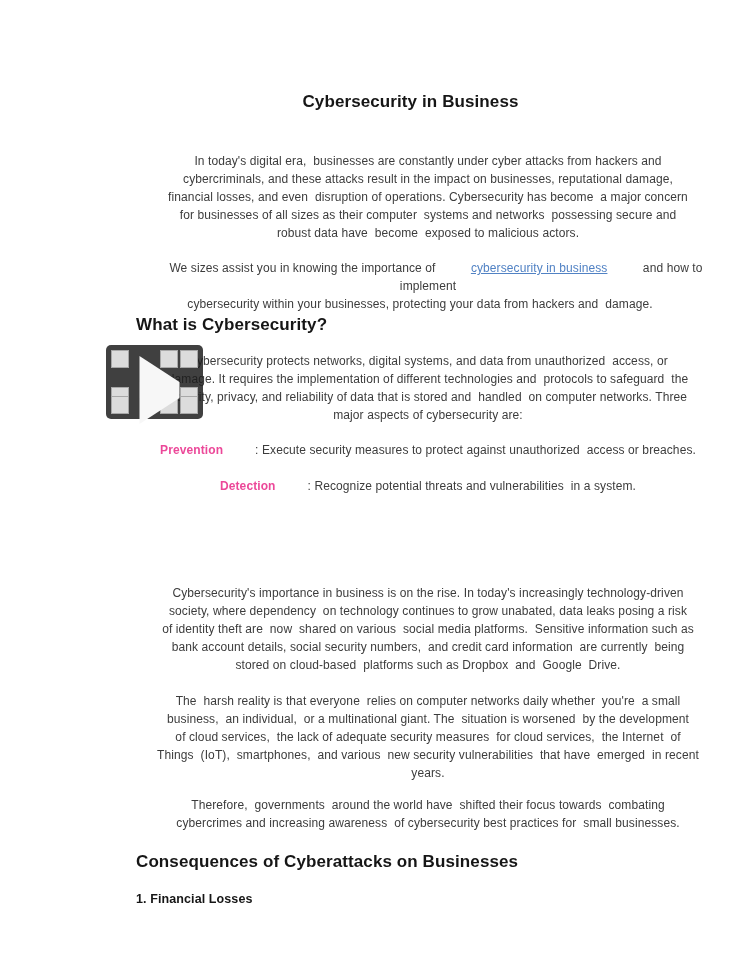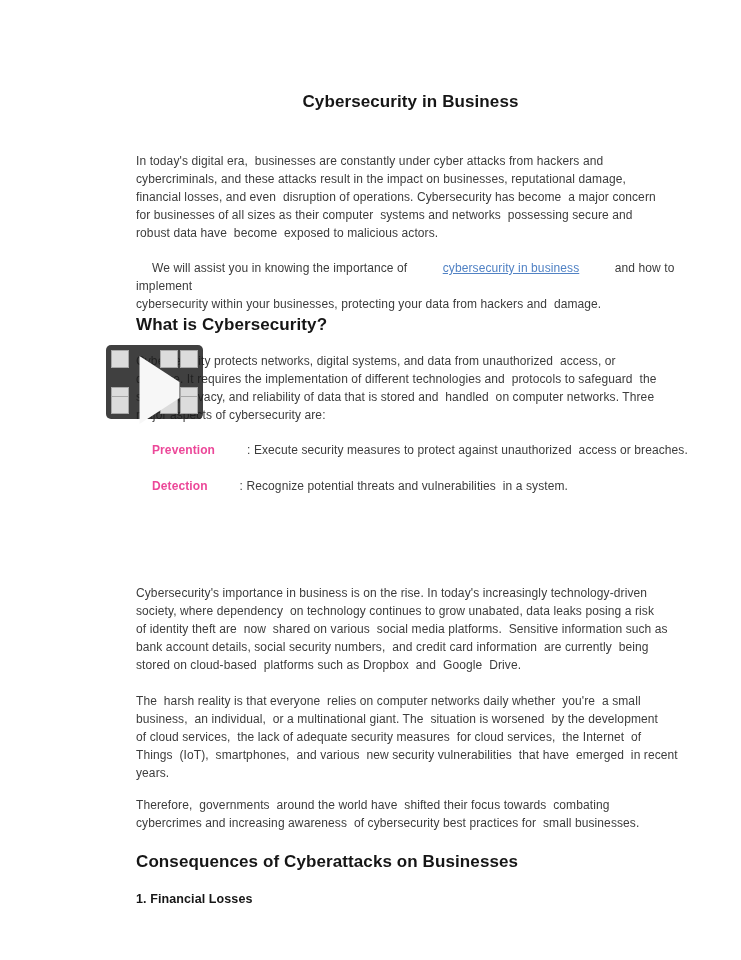--- a/index.html
+++ b/index.html
@@ -17,21 +17,21 @@
   }
   .page{position:absolute;inset:0;background:#ffffff;}
   .abs{position:absolute;left:88px;width:600px;}
   .doc-title{
     left:0;width:741px;text-align:center;
     font-size:17px;font-weight:700;color:var(--heading);
     letter-spacing:.1px;line-height:22px;
   }
   .body-text{
     font-size:12px;line-height:18px;color:var(--body);
-    white-space:pre-wrap;letter-spacing:.1px;
+    white-space:pre-wrap;letter-spacing:.1px;text-align:center;
   }
   .h2{
     font-size:17px;font-weight:700;color:var(--heading);
     line-height:18px;letter-spacing:.1px;
   }
   .h3{
     font-size:12.5px;font-weight:700;color:var(--heading);
     line-height:18px;letter-spacing:.1px;
   }
   .term{font-weight:700;color:#ec4899;}
@@ -75,21 +75,21 @@
 <div class="page">
 
   <h1 class="abs doc-title" style="top:43px">Cybersecurity in Business</h1>
 
   <p class="abs body-text" style="top:104px">In today's digital era,  businesses are constantly under cyber attacks from hackers and
 cybercriminals, and these attacks result in the impact on businesses, reputational damage,
 financial losses, and even  disruption of operations. Cybersecurity has become  a major concern
 for businesses of all sizes as their computer  systems and networks  possessing secure and
 robust data have  become  exposed to malicious actors.</p>
 
-  <p class="abs body-text" style="top:211px"><span>We will assist you in knowing the importance of </span><a class="doc-link">cybersecurity in business</a><span> and how to implement
+  <p class="abs body-text" style="top:211px"><span>We sizes assist you in knowing the importance of </span><a class="doc-link">cybersecurity in business</a><span> and how to implement
 cybersecurity within your businesses, protecting your data from hackers and  damage.</span></p>
 
   <h2 class="abs h2" style="top:268px">What is Cybersecurity?</h2>
 
   <p class="abs body-text" style="top:304px">Cybersecurity protects networks, digital systems, and data from unauthorized  access, or
 damage. It requires the implementation of different technologies and  protocols to safeguard  the
 security, privacy, and reliability of data that is stored and  handled  on computer networks. Three
 major aspects of cybersecurity are:</p>
 
   <div class="video-overlay">

